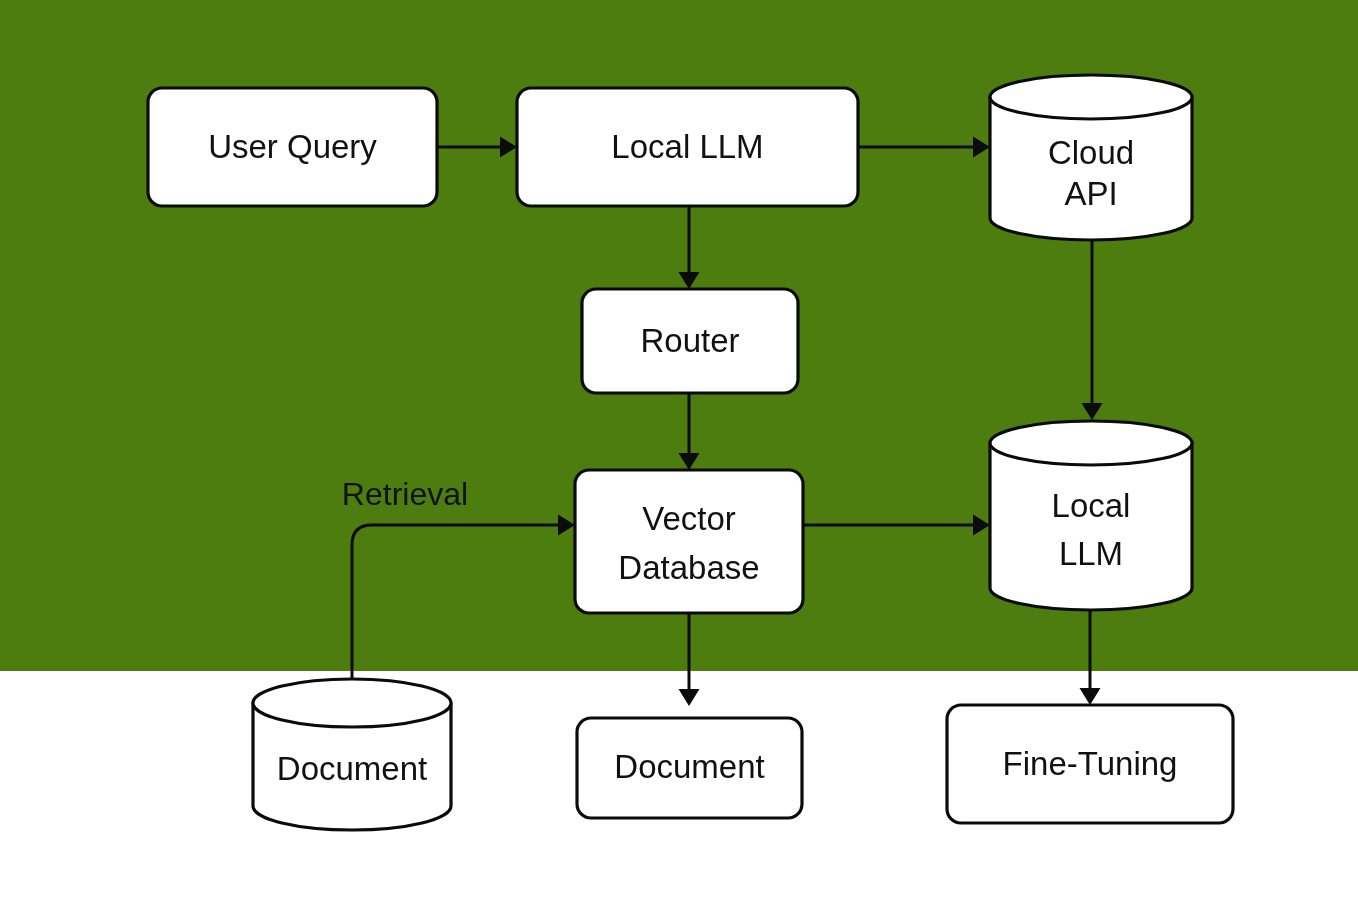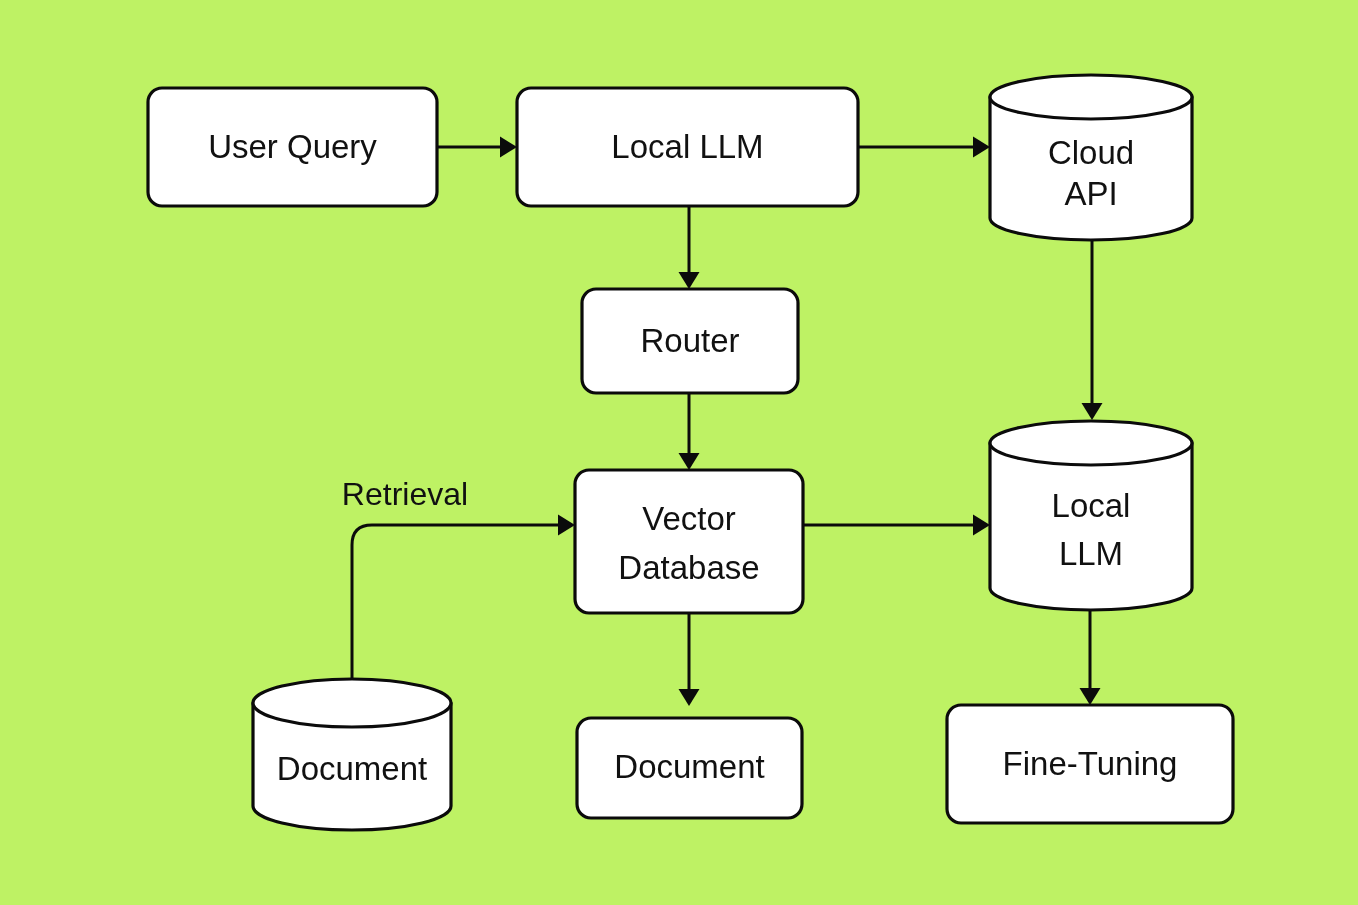--- a/index.html
+++ b/index.html
@@ -9,22 +9,22 @@
   }
   body {
     width: 1358px;
     height: 905px;
     overflow: hidden;
     font-family: "Liberation Sans", sans-serif;
   }
   #diagram-root {
     position: relative;
     width: 1358px;
-    height: 905px;
-    background: #bef264;
+    height: 671px;
+    background: #4d7c0f;
   }
   svg#flow {
     position: absolute;
     top: 0;
     left: 0;
     width: 1358px;
     height: 905px;
     display: block;
   }
   .node-shape {

